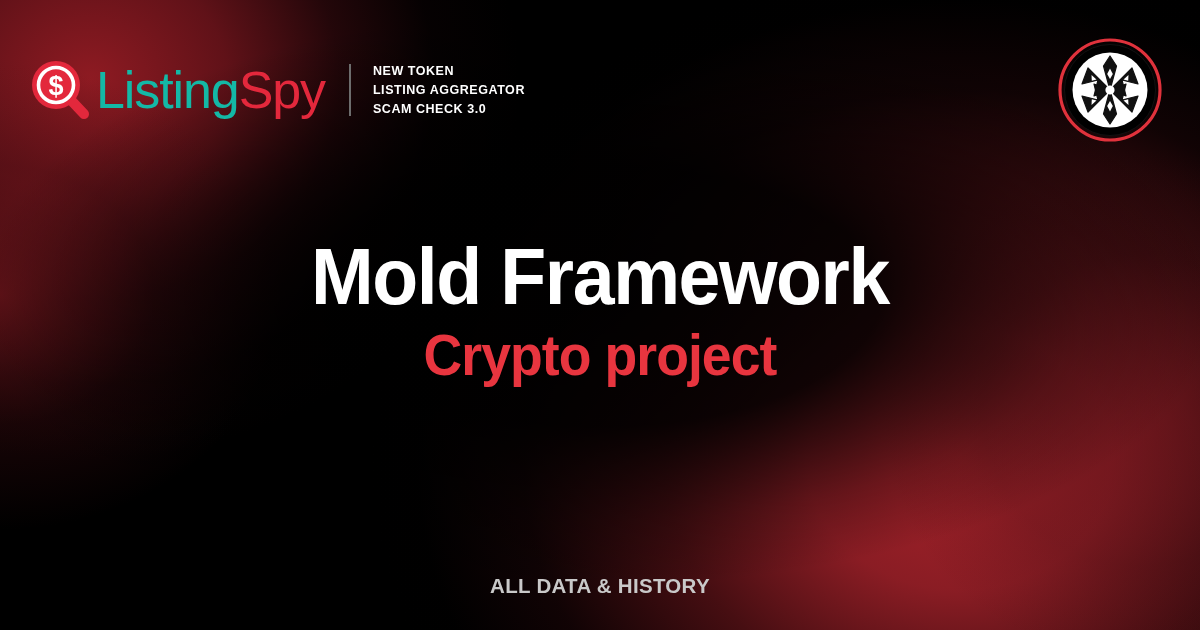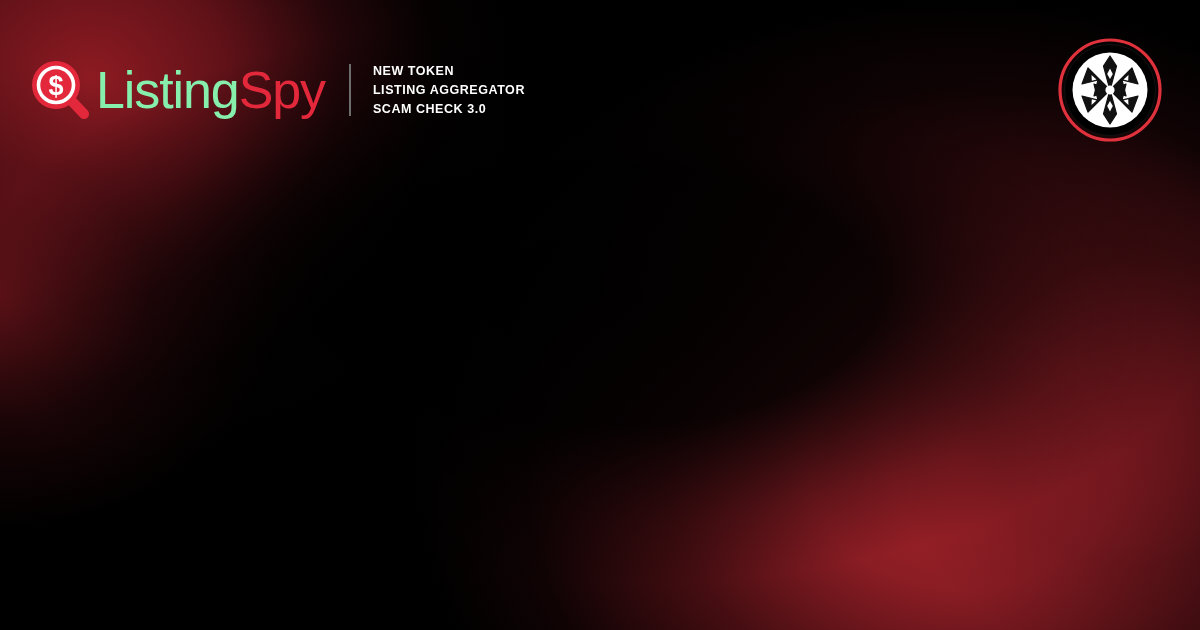--- a/index.html
+++ b/index.html
@@ -184,21 +184,21 @@
     <span id="magnifier-icon">
       <svg viewBox="0 0 62 62" width="62" height="62" aria-hidden="true">
         <line x1="38" y1="38" x2="54" y2="55" stroke="#e3283c" stroke-width="10" stroke-linecap="round"></line>
         <circle cx="26" cy="26" r="24" fill="#e3283c"></circle>
         <circle cx="26" cy="26" r="17.5" fill="none" stroke="#ffffff" stroke-width="3.6"></circle>
         <text x="26" y="36.4" text-anchor="middle" fill="#ffffff" font-family="'Liberation Sans', sans-serif" font-size="27" font-weight="bold">$</text>
       </svg>
     </span>
 
     <span id="brand-wordmark">
-      <span style="color:#86efac;">Listing</span><span style="color:#e3283c;margin-top:8px;">Spy</span>
+      <span style="color:#14b8a6;">Listing</span><span style="color:#e3283c;margin-top:8px;">Spy</span>
     </span>
 
     <span id="brand-divider"></span>
 
     <span id="brand-tagline">
       <span>NEW TOKEN</span>
       <span>LISTING AGGREGATOR</span>
       <span>SCAM CHECK 3.0</span>
     </span>
 
@@ -225,15 +225,20 @@
         <path d="M52 73.5 L49.2 68 L52 63 L54.8 68 Z"></path>
         <path d="M33.5 37 L38.5 41.5 L33.8 42.8 Z"></path>
         <path d="M70.5 37 L65.5 41.5 L70.2 42.8 Z"></path>
         <path d="M33.5 67 L38.5 62.5 L33.8 61.2 Z"></path>
         <path d="M70.5 67 L65.5 62.5 L70.2 61.2 Z"></path>
       </g>
       <circle cx="52" cy="52" r="4.6" fill="#ffffff"></circle>
     </svg>
   </div>
 
-
+  <div id="title-block">
+    <div id="project-title">Mold Framework</div>
+    <div id="project-subtitle">Crypto project</div>
+  </div>
+
+  <div id="footer-note">ALL DATA &amp; HISTORY</div>
 
 </div>
 
 </body></html>

